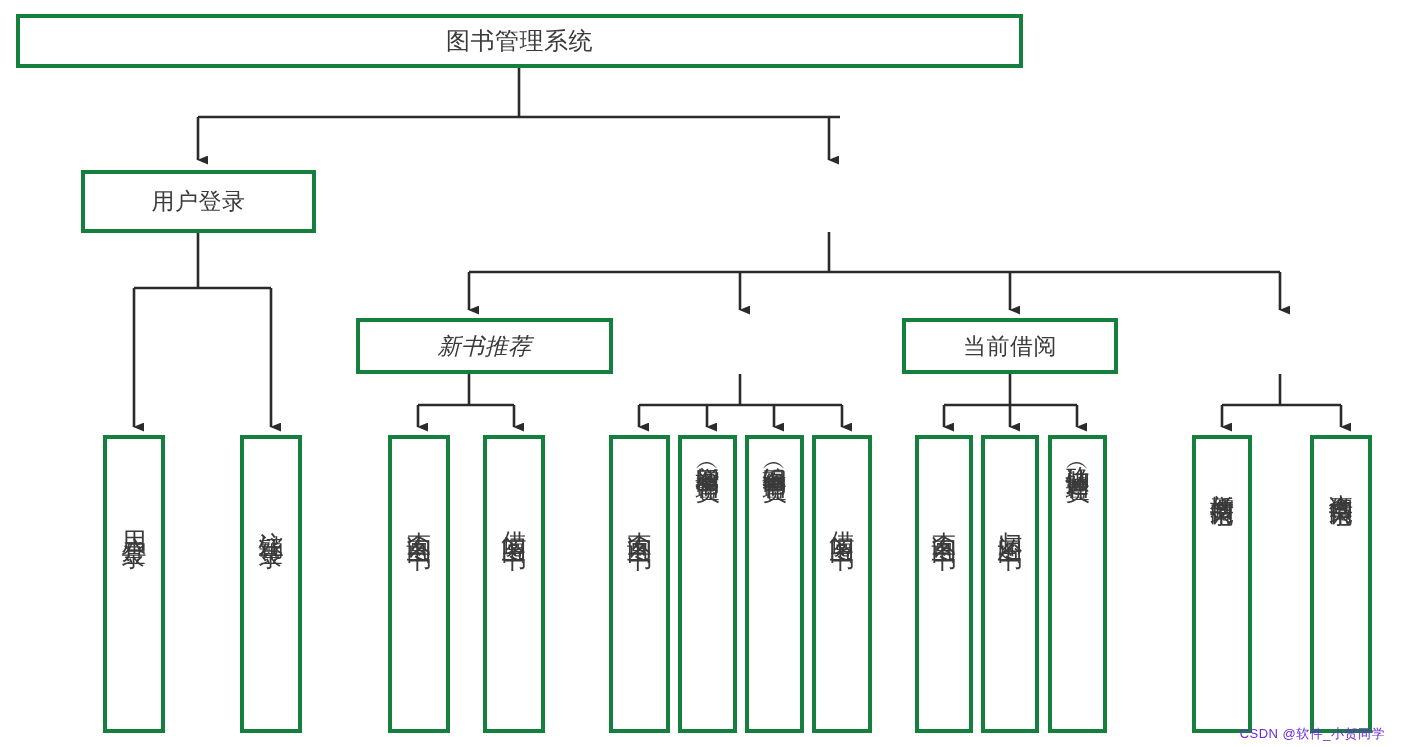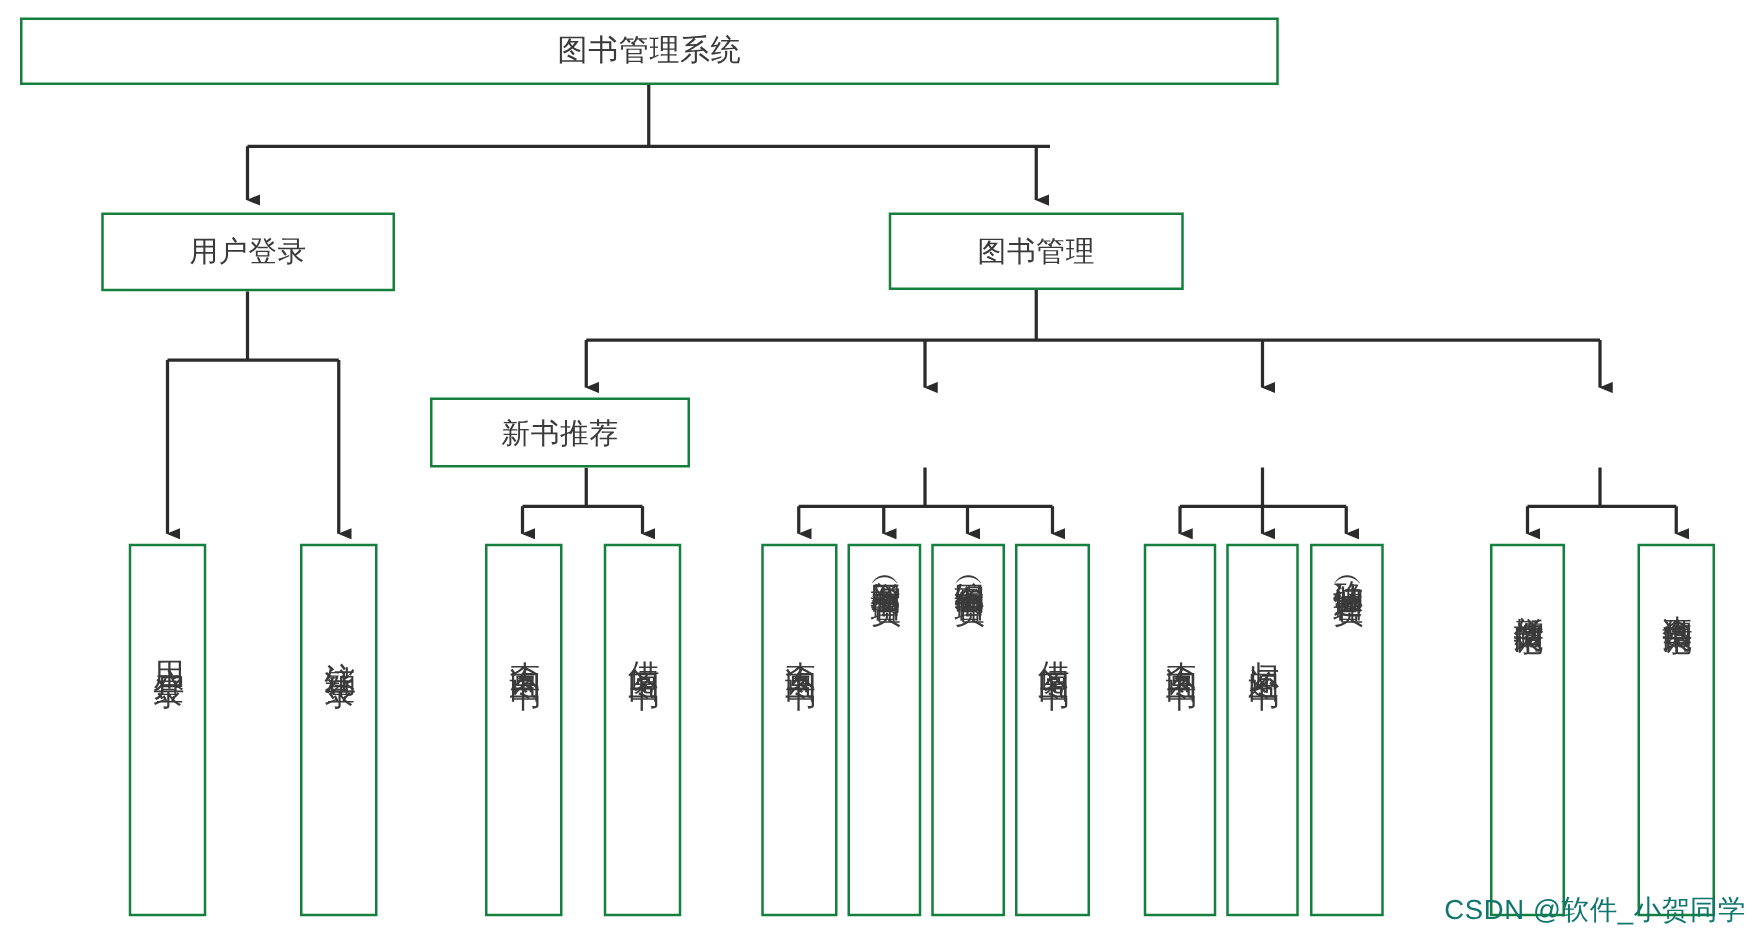--- a/index.html
+++ b/index.html
@@ -23,21 +23,21 @@
     left: 0;
     top: 0;
     width: 1405px;
     height: 747px;
     pointer-events: none;
   }
   .node {
     position: absolute;
     box-sizing: border-box;
     background: #ffffff;
-    border: 2px solid #15803d;
+    border: 4px solid #15803d;
     display: flex;
     align-items: center;
     justify-content: center;
     color: #3a3a3a;
   }
   .node-label {
     display: block;
     text-align: center;
     color: #3a3a3a;
     line-height: 1.22;
@@ -64,24 +64,24 @@
     letter-spacing: 5px;
     line-height: 1;
     max-height: 100%;
   }
   .node.vert.tall-text .node-label {
     font-size: 24px;
     letter-spacing: 2px;
   }
   #watermark {
     position: absolute;
-    right: 8px;
+    right: 20px;
     bottom: 4px;
-    font-size: 22px;
-    color: #0f766e;
+    font-size: 13px;
+    color: #6d28d9;
     white-space: nowrap;
     letter-spacing: 0.5px;
   }
 </style>
 </head>
 <body>
 
 <div id="diagram-root">
 
   <svg id="edge-layer" viewBox="0 0 1405 747" width="1405" height="747" xmlns="http://www.w3.org/2000/svg">
@@ -134,26 +134,26 @@
     </g>
   </svg>
 
   <div class="node horiz root" style="left:16px; top:14px; width:1007px; height:54px;">
     <span class="node-label">图书管理系统</span>
   </div>
 
   <div class="node horiz" style="left:81px; top:170px; width:235px; height:63px;">
     <span class="node-label">用户登录</span>
   </div>
-  <div class="node horiz" style="left:711px; top:170px; width:236px; height:62px;">
-    <span class="node-label">图书管理</span>
+
+  <div class="node horiz" style="left:356px; top:318px; width:257px; height:56px;font-style:italic;">
+    <span class="node-label">新书推荐</span>
   </div>
-
-  <div class="node horiz" style="left:344px; top:318px; width:208px; height:56px;">
-    <span class="node-label">新书推荐</span>
+  <div class="node horiz" style="left:902px; top:318px; width:216px; height:56px;">
+    <span class="node-label">当前借阅</span>
   </div>
 
   <div class="node vert" style="left:103px; top:435px; width:62px; height:298px; padding-top:72px;">
     <span class="node-label">用户登录</span>
   </div>
   <div class="node vert" style="left:240px; top:435px; width:62px; height:298px; padding-top:72px;">
     <span class="node-label">注销登录</span>
   </div>
 
   <div class="node vert" style="left:388px; top:435px; width:62px; height:298px; padding-top:72px;">

